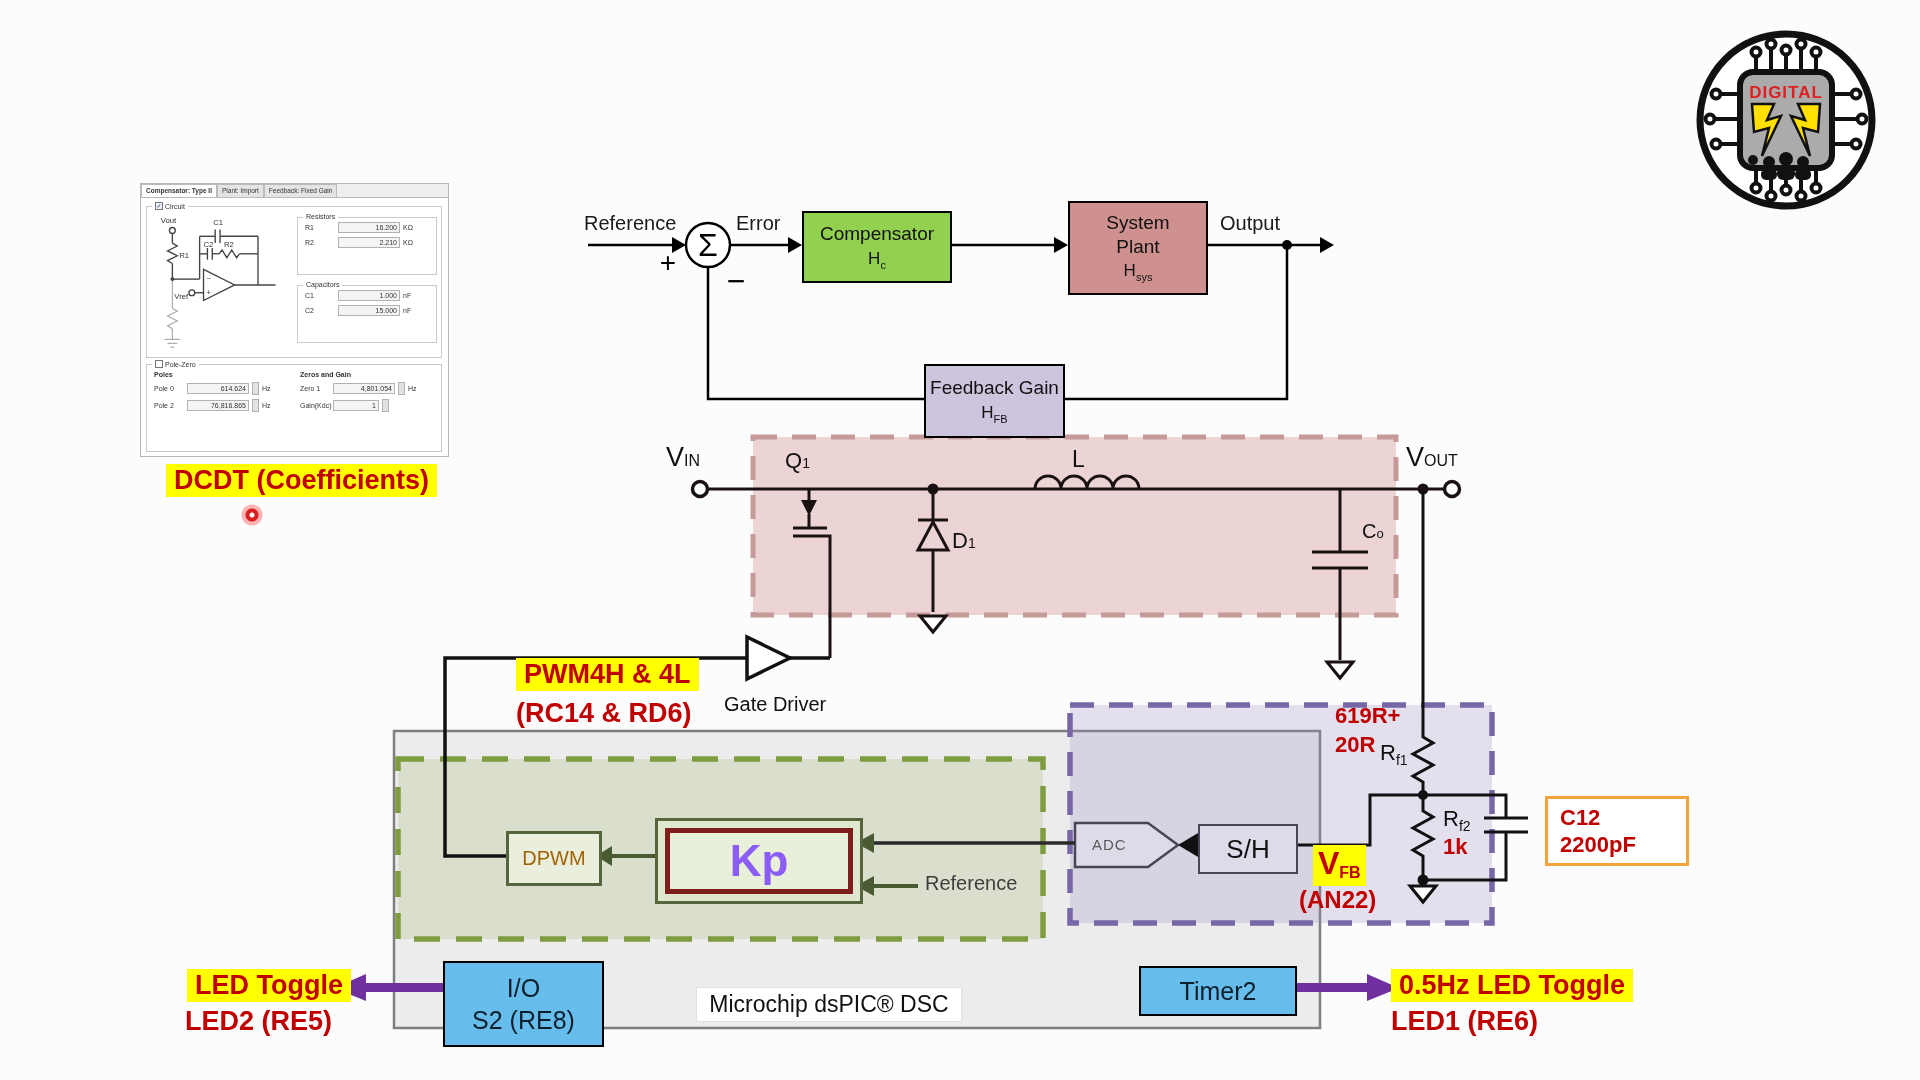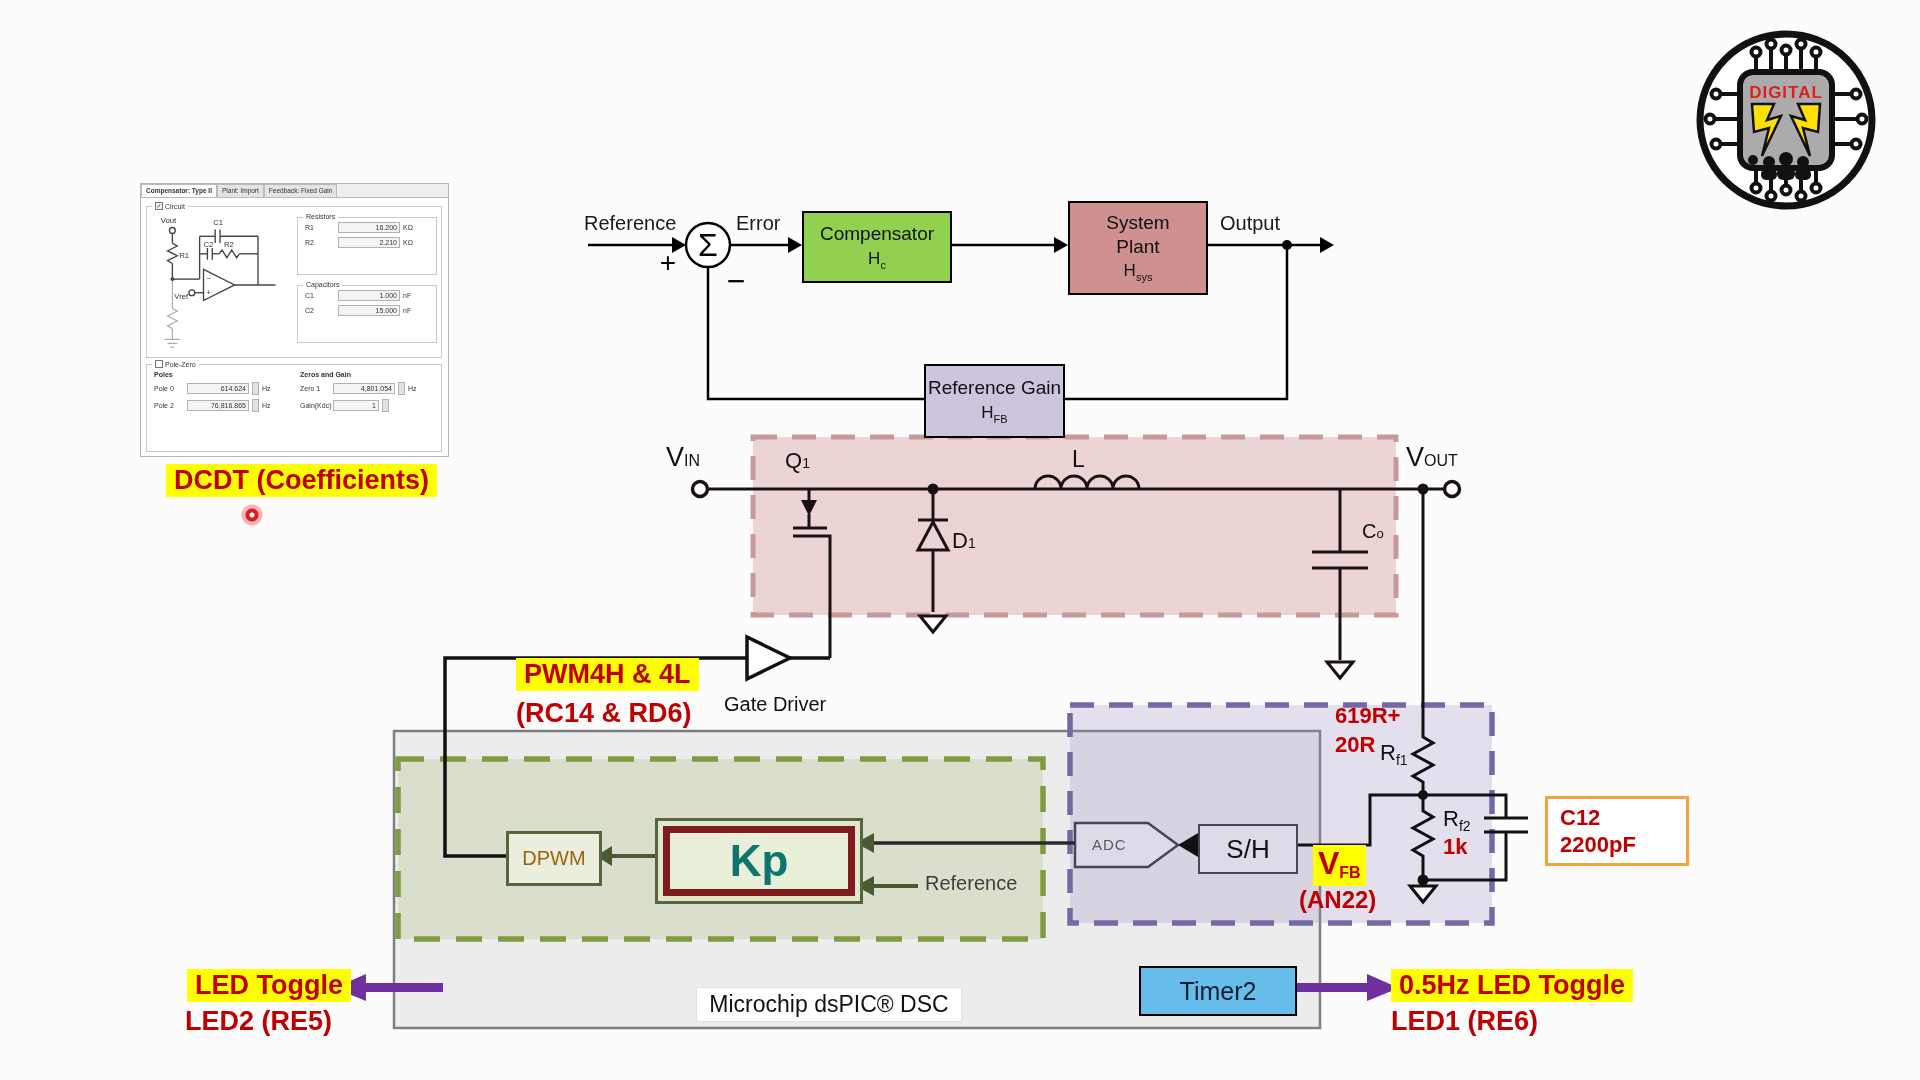--- a/index.html
+++ b/index.html
@@ -37,22 +37,22 @@
   .spin{width:5px;height:11px;border:1px solid #b2b2b2;background:#e2e2e2;}
   .subhead{margin:6px 0 0 7px;font-weight:bold;}
   
   .callout27{font-size:27px;}
   #cursor-dot{left:240px;top:503px;width:24px;height:24px;border-radius:50%;z-index:4;
     background:radial-gradient(circle,#ffffff 0 2px,#d92020 3px 6px,rgba(255,90,90,.45) 7px 10px,rgba(255,90,90,0) 11px);}
   
   .olivebox{position:absolute;z-index:3;background:#e9efdc;border:3px solid #55663d;display:flex;
             align-items:center;justify-content:center;}
   #kp-box{background:#dfe8cf;}
-  #kp-inner{width:178px;height:56px;background:#e9f0da;border:7px solid #7f1d1d;display:flex;
-            align-items:center;justify-content:center;font-size:44px;font-weight:bold;color:#0f766e;}
+  #kp-inner{width:178px;height:56px;background:#e9f0da;border:5px solid #7f1d1d;display:flex;
+            align-items:center;justify-content:center;font-size:44px;font-weight:bold;color:#8b5cf6;}
   .bluebox{position:absolute;z-index:3;background:#66BCEA;border:2.5px solid #000;display:flex;
            flex-direction:column;align-items:center;justify-content:center;font-size:25px;color:#0d1f2d;line-height:1.3;}
   #sh-box{position:absolute;z-index:3;background:#dfdae8;border:2.5px solid #4a4458;display:flex;
           align-items:center;justify-content:center;font-size:26px;color:#111;}
   #mcu-strip{left:696px;top:987px;width:264px;height:33px;background:#fff;border:1px solid #e0e0e0;
              z-index:3;display:flex;align-items:center;justify-content:center;font-size:23px;color:#111;}
   #c12-box{left:1545px;top:796px;width:126px;height:64px;background:#fff;border:3px solid #F2A33C;z-index:3;
            display:flex;flex-direction:column;justify-content:center;padding-left:12px;font-size:22px;line-height:1.25;}
   .rftext{font-size:22px;color:#111;}
   .rftext sub{font-size:14px;}
@@ -370,21 +370,21 @@
     <div class="bn"><span class="hsym">H</span><sub>c</sub></div>
   </div>
 
   <div class="block" style="left:1068px;top:201px;width:136px;height:90px;background:#CE9190;">
     <div class="bn">System</div>
     <div class="bn">Plant</div>
     <div class="bn"><span class="hsym">H</span><sub>sys</sub></div>
   </div>
 
   <div class="block" style="left:924px;top:364px;width:137px;height:70px;background:#CDC4DE;">
-    <div class="bn">Reference Gain</div>
+    <div class="bn">Feedback Gain</div>
     <div class="bn"><span class="hsym">H</span><sub>FB</sub></div>
   </div>
 
   <div class="lbl vlabel" style="left:666px;top:442px;"><span>V</span><span class="subcap">IN</span></div>
   <div class="lbl vlabel" style="left:1406px;top:442px;"><span>V</span><span class="subcap">OUT</span></div>
   <div class="lbl" style="left:785px;top:448px;font-size:22px;"><span>Q</span><span style="font-size:14px;">1</span></div>
   <div class="lbl" style="left:1072px;top:446px;font-size:23px;">L</div>
   <div class="lbl" style="left:952px;top:528px;font-size:22px;"><span>D</span><span style="font-size:14px;">1</span></div>
   <div class="lbl" style="left:1362px;top:520px;font-size:20px;"><span>C</span><span style="font-size:13px;">o</span></div>
 
@@ -419,20 +419,24 @@
     <span style="font-size:32px;font-weight:bold;color:#C00000;">V</span><sub style="font-size:16px;font-weight:bold;color:#C00000;">FB</sub></div>
   <div class="lbl red" style="left:1286px;top:886px;font-size:24px;margin-left:13px;">(AN22)</div>
   <div id="c12-box" class="abs">
     <div class="red" style="font-weight:bold;">C12</div>
     <div class="red" style="font-weight:bold;">2200pF</div>
   </div>
 
   <div id="mcu-strip" class="abs">
       <span>Microchip dsPIC® DSC</span>
     </div>
+  <div class="bluebox" style="left:443px;top:961px;width:157px;height:82px;">
+    <div>I/O</div>
+    <div>S2 (RE8)</div>
+  </div>
   <div class="bluebox" style="left:1139px;top:966px;width:154px;height:46px;">
     <span>Timer2</span>
     </div>
 
   <div class="lbl hl red callout27" style="left:187px;top:969px;">LED Toggle</div>
   <div class="lbl red callout27" style="left:185px;top:1006px;">LED2 (RE5)</div>
   <div class="lbl hl red callout27" style="left:1391px;top:969px;">0.5Hz LED Toggle</div>
   <div class="lbl red callout27" style="left:1391px;top:1006px;">LED1 (RE6)</div>
 
 </div>

